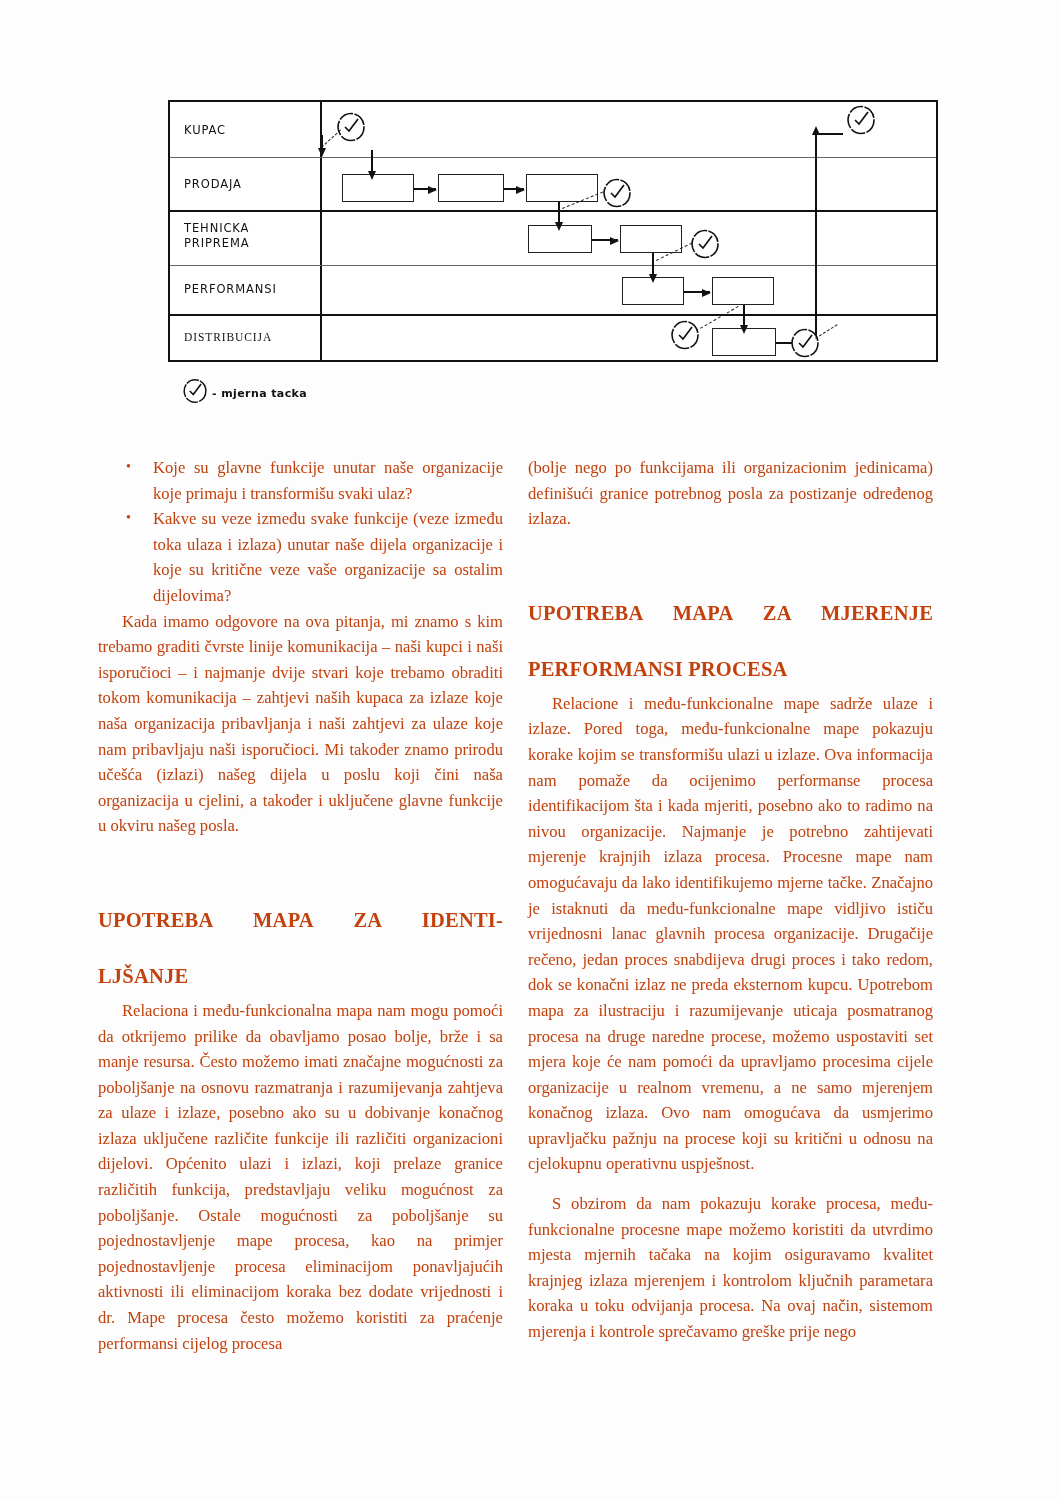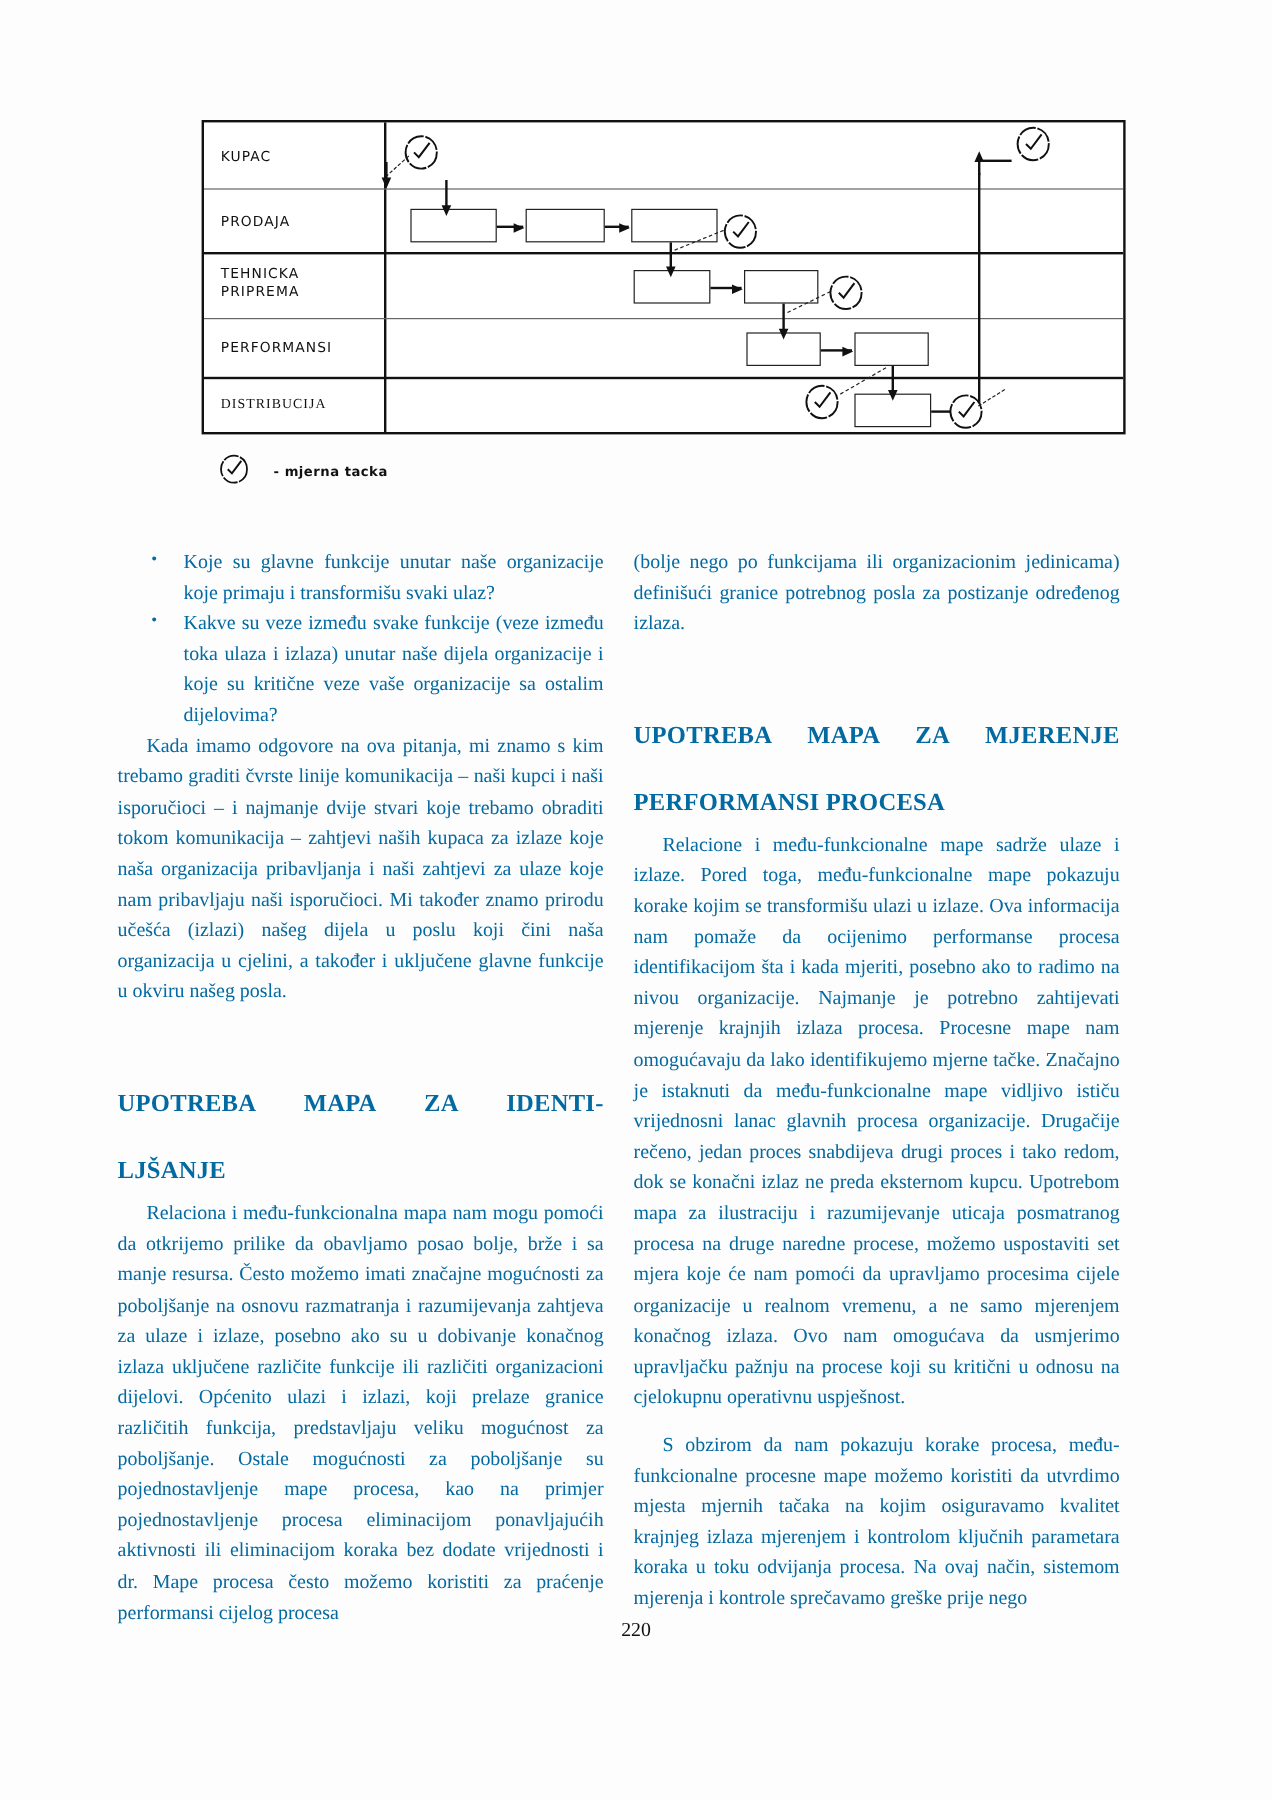--- a/index.html
+++ b/index.html
@@ -132,21 +132,21 @@
     height: 0;
     border-top: 1.5px dashed #222;
   }
 
   .legend {
     position: absolute;
     left: 14px;
     top: 278px;
     display: flex;
     align-items: center;
-    gap: 20px;
+    gap: 4px;
   }
   .legend-text {
     font-family: "DejaVu Sans", sans-serif;
     font-size: 11px;
     font-weight: bold;
     letter-spacing: 0.4px;
     color: #111;
   }
 
   .fig-caption {
@@ -161,21 +161,21 @@
   }
 
   
   .col {
     position: absolute;
     top: 455px;
     width: 405px;
     font-size: 16.6px;
     line-height: 25.6px;
     text-align: justify;
-    color: #0369a1;
+    color: #c2410c;
   }
   .col-left  { left: 98px; }
   .col-right { left: 528px; }
 
   .col p {
     margin: 0;
     text-indent: 24px;
     hyphens: none;
   }
   .col p.noindent { text-indent: 0; }
@@ -372,15 +372,14 @@
     <h2 class="section">
       <span class="ln"><span class="stretch">UPOTREBA MAPA ZA MJERENJE</span></span>
       <span class="ln">PERFORMANSI PROCESA</span>
     </h2>
 
     <p>Relacione i među-funkcionalne mape sadrže ulaze i izlaze. Pored toga, među-funkcionalne mape pokazuju korake kojim se transformišu ulazi u izlaze. Ova informacija nam pomaže da ocijenimo performanse procesa identifikacijom šta i kada mjeriti, posebno ako to radimo na nivou organizacije. Najmanje je potrebno zahtijevati mjerenje krajnjih izlaza procesa. Procesne mape nam omogućavaju da lako identifikujemo mjerne tačke. Značajno je istaknuti da među-funkcionalne mape vidljivo ističu vrijednosni lanac glavnih procesa organizacije. Drugačije rečeno, jedan proces snabdijeva drugi proces i tako redom, dok se konačni izlaz ne preda eksternom kupcu. Upotrebom mapa za ilustraciju i razumijevanje uticaja posmatranog procesa na druge naredne procese, možemo uspostaviti set mjera koje će nam pomoći da upravljamo procesima cijele organizacije u realnom vremenu, a ne samo mjerenjem konačnog izlaza. Ovo nam omogućava da usmjerimo upravljačku pažnju na procese koji su kritični u odnosu na cjelokupnu operativnu uspješnost.</p>
     <div class="spacer-para"></div>
     <p>S obzirom da nam pokazuju korake procesa, među-funkcionalne procesne mape možemo koristiti da utvrdimo mjesta mjernih tačaka na kojim osiguravamo kvalitet krajnjeg izlaza mjerenjem i kontrolom ključnih parametara koraka u toku odvijanja procesa. Na ovaj način, sistemom mjerenja i kontrole sprečavamo greške prije nego</p>
   </div>
 
-  <div class="page-number">220</div>
 
 </div>
 
 </body></html>

